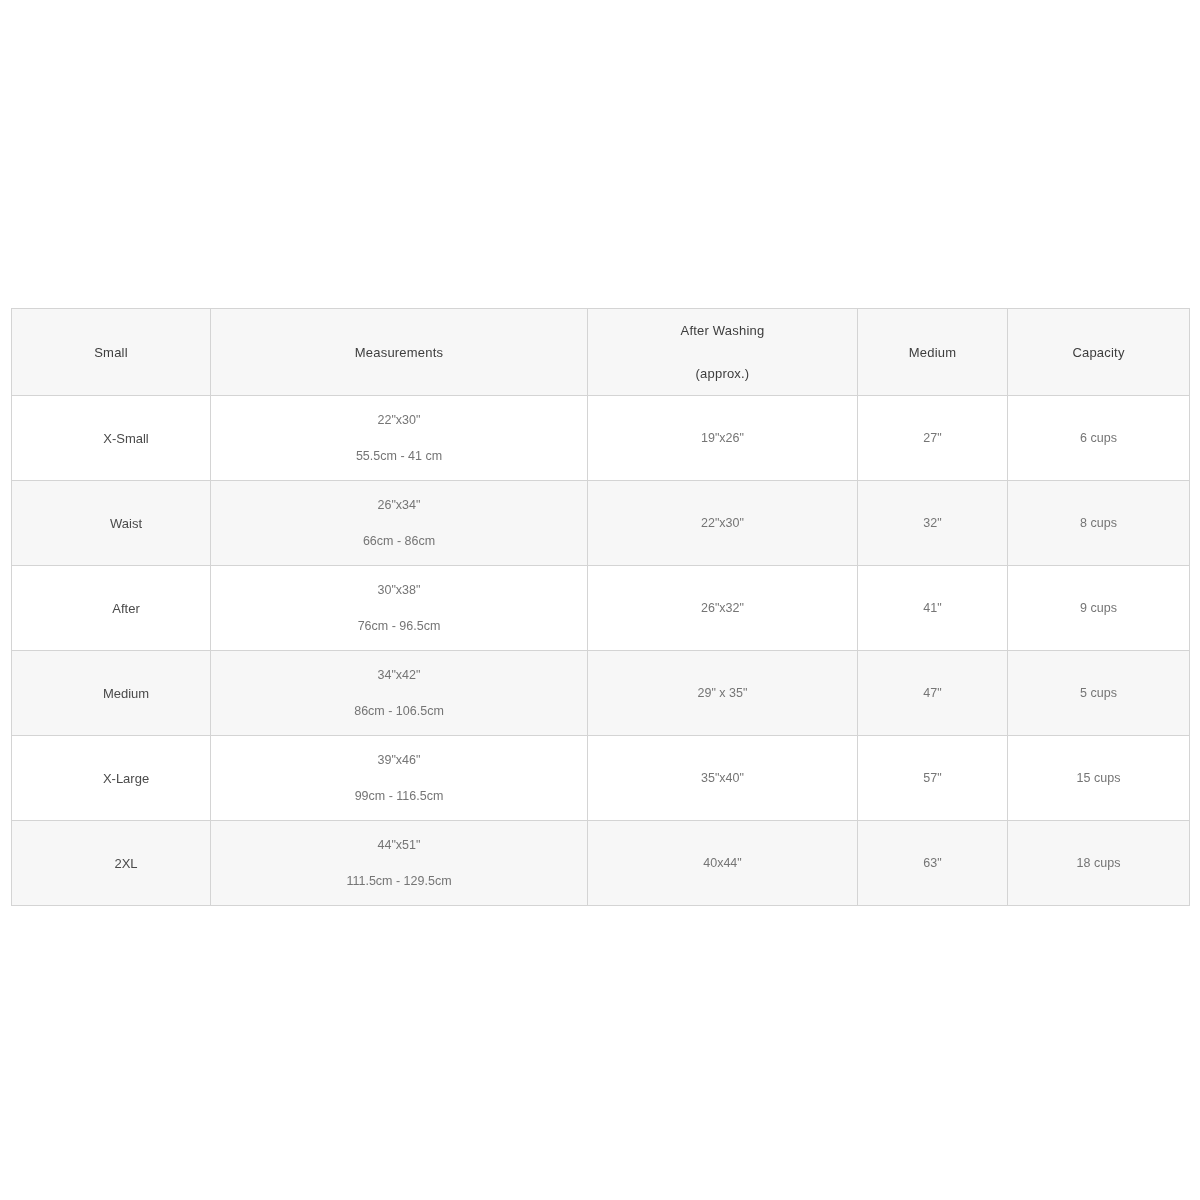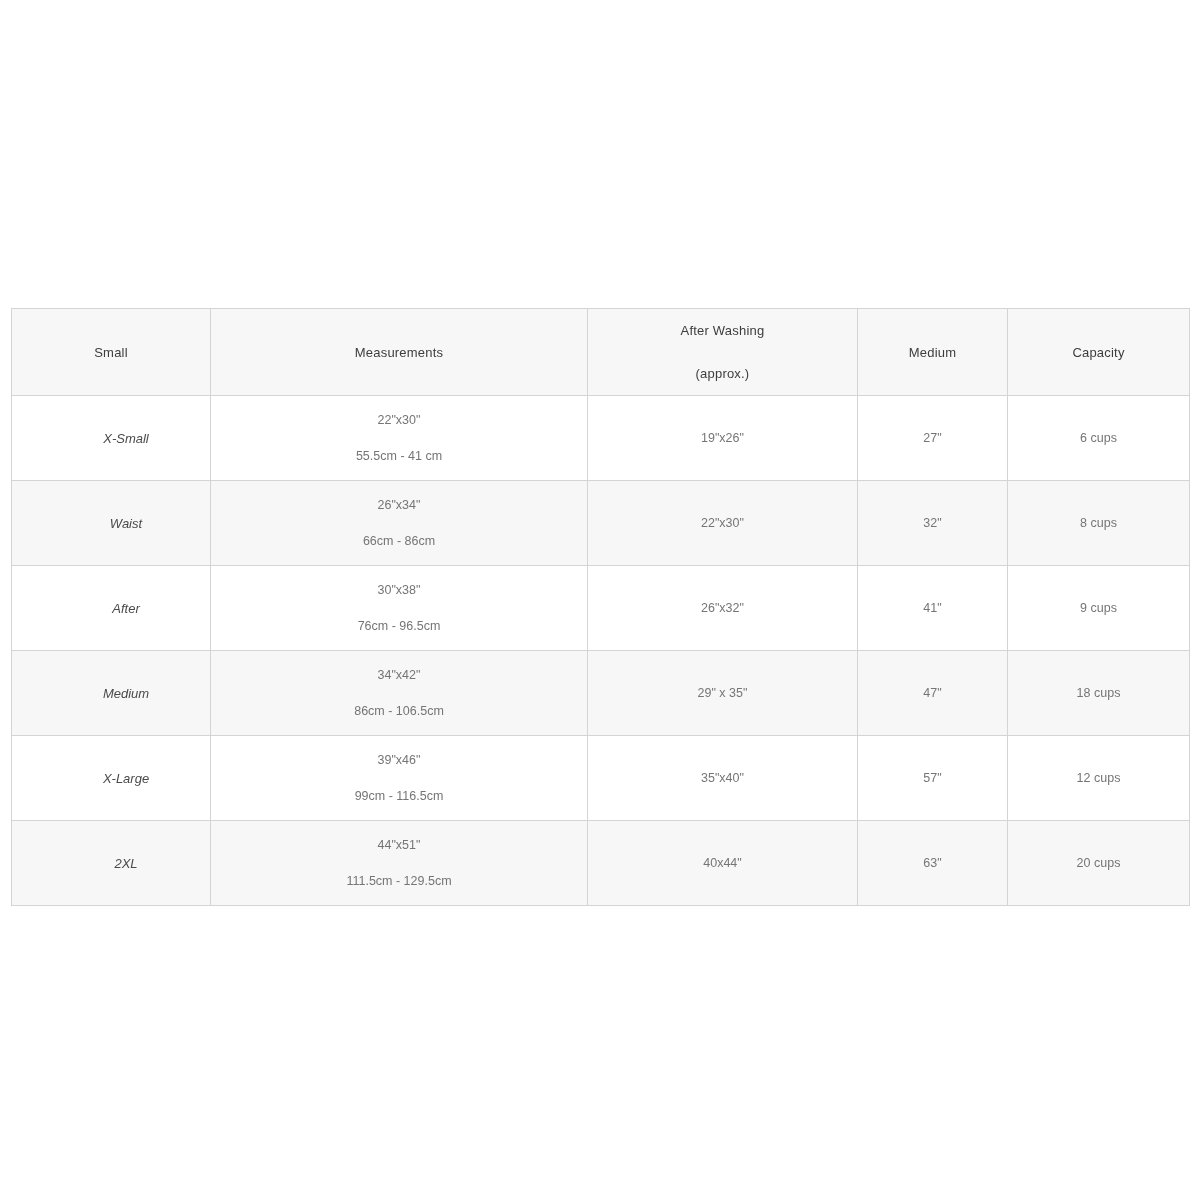--- a/index.html
+++ b/index.html
@@ -50,21 +50,20 @@
     background: #f7f7f7;
   }
   tr.data-row:nth-child(even) {
     background: #ffffff;
   }
   td.size-cell {
     text-align: right;
     padding-left: 30px !important;
     color: #4a4a4a !important;
     font-size: 13px !important;
-    font-style: italic;
   }
   .line1 {
     display: block;
     margin-bottom: 22px;
   }
   .hline1 {
     display: block;
     margin-bottom: 28px;
   }
   .line2, .hline2 {
@@ -137,39 +136,39 @@
       </tr>
 
       <tr class="data-row">
         <td class="size-cell">Medium</td>
         <td>
           <span class="line1">34"x42"</span>
           <span class="line2">86cm - 106.5cm</span>
         </td>
         <td>29" x 35"</td>
         <td>47"</td>
-        <td>18 cups</td>
+        <td>5 cups</td>
       </tr>
 
       <tr class="data-row">
         <td class="size-cell">X-Large</td>
         <td>
           <span class="line1">39"x46"</span>
           <span class="line2">99cm - 116.5cm</span>
         </td>
         <td>35"x40"</td>
         <td>57"</td>
-        <td>12 cups</td>
+        <td>15 cups</td>
       </tr>
 
       <tr class="data-row">
         <td class="size-cell">2XL</td>
         <td>
           <span class="line1">44"x51"</span>
           <span class="line2">111.5cm - 129.5cm</span>
         </td>
         <td>40x44"</td>
         <td>63"</td>
-        <td>20 cups</td>
+        <td>18 cups</td>
       </tr>
     </tbody>
   </table>
 </div>
 
 </body></html>

